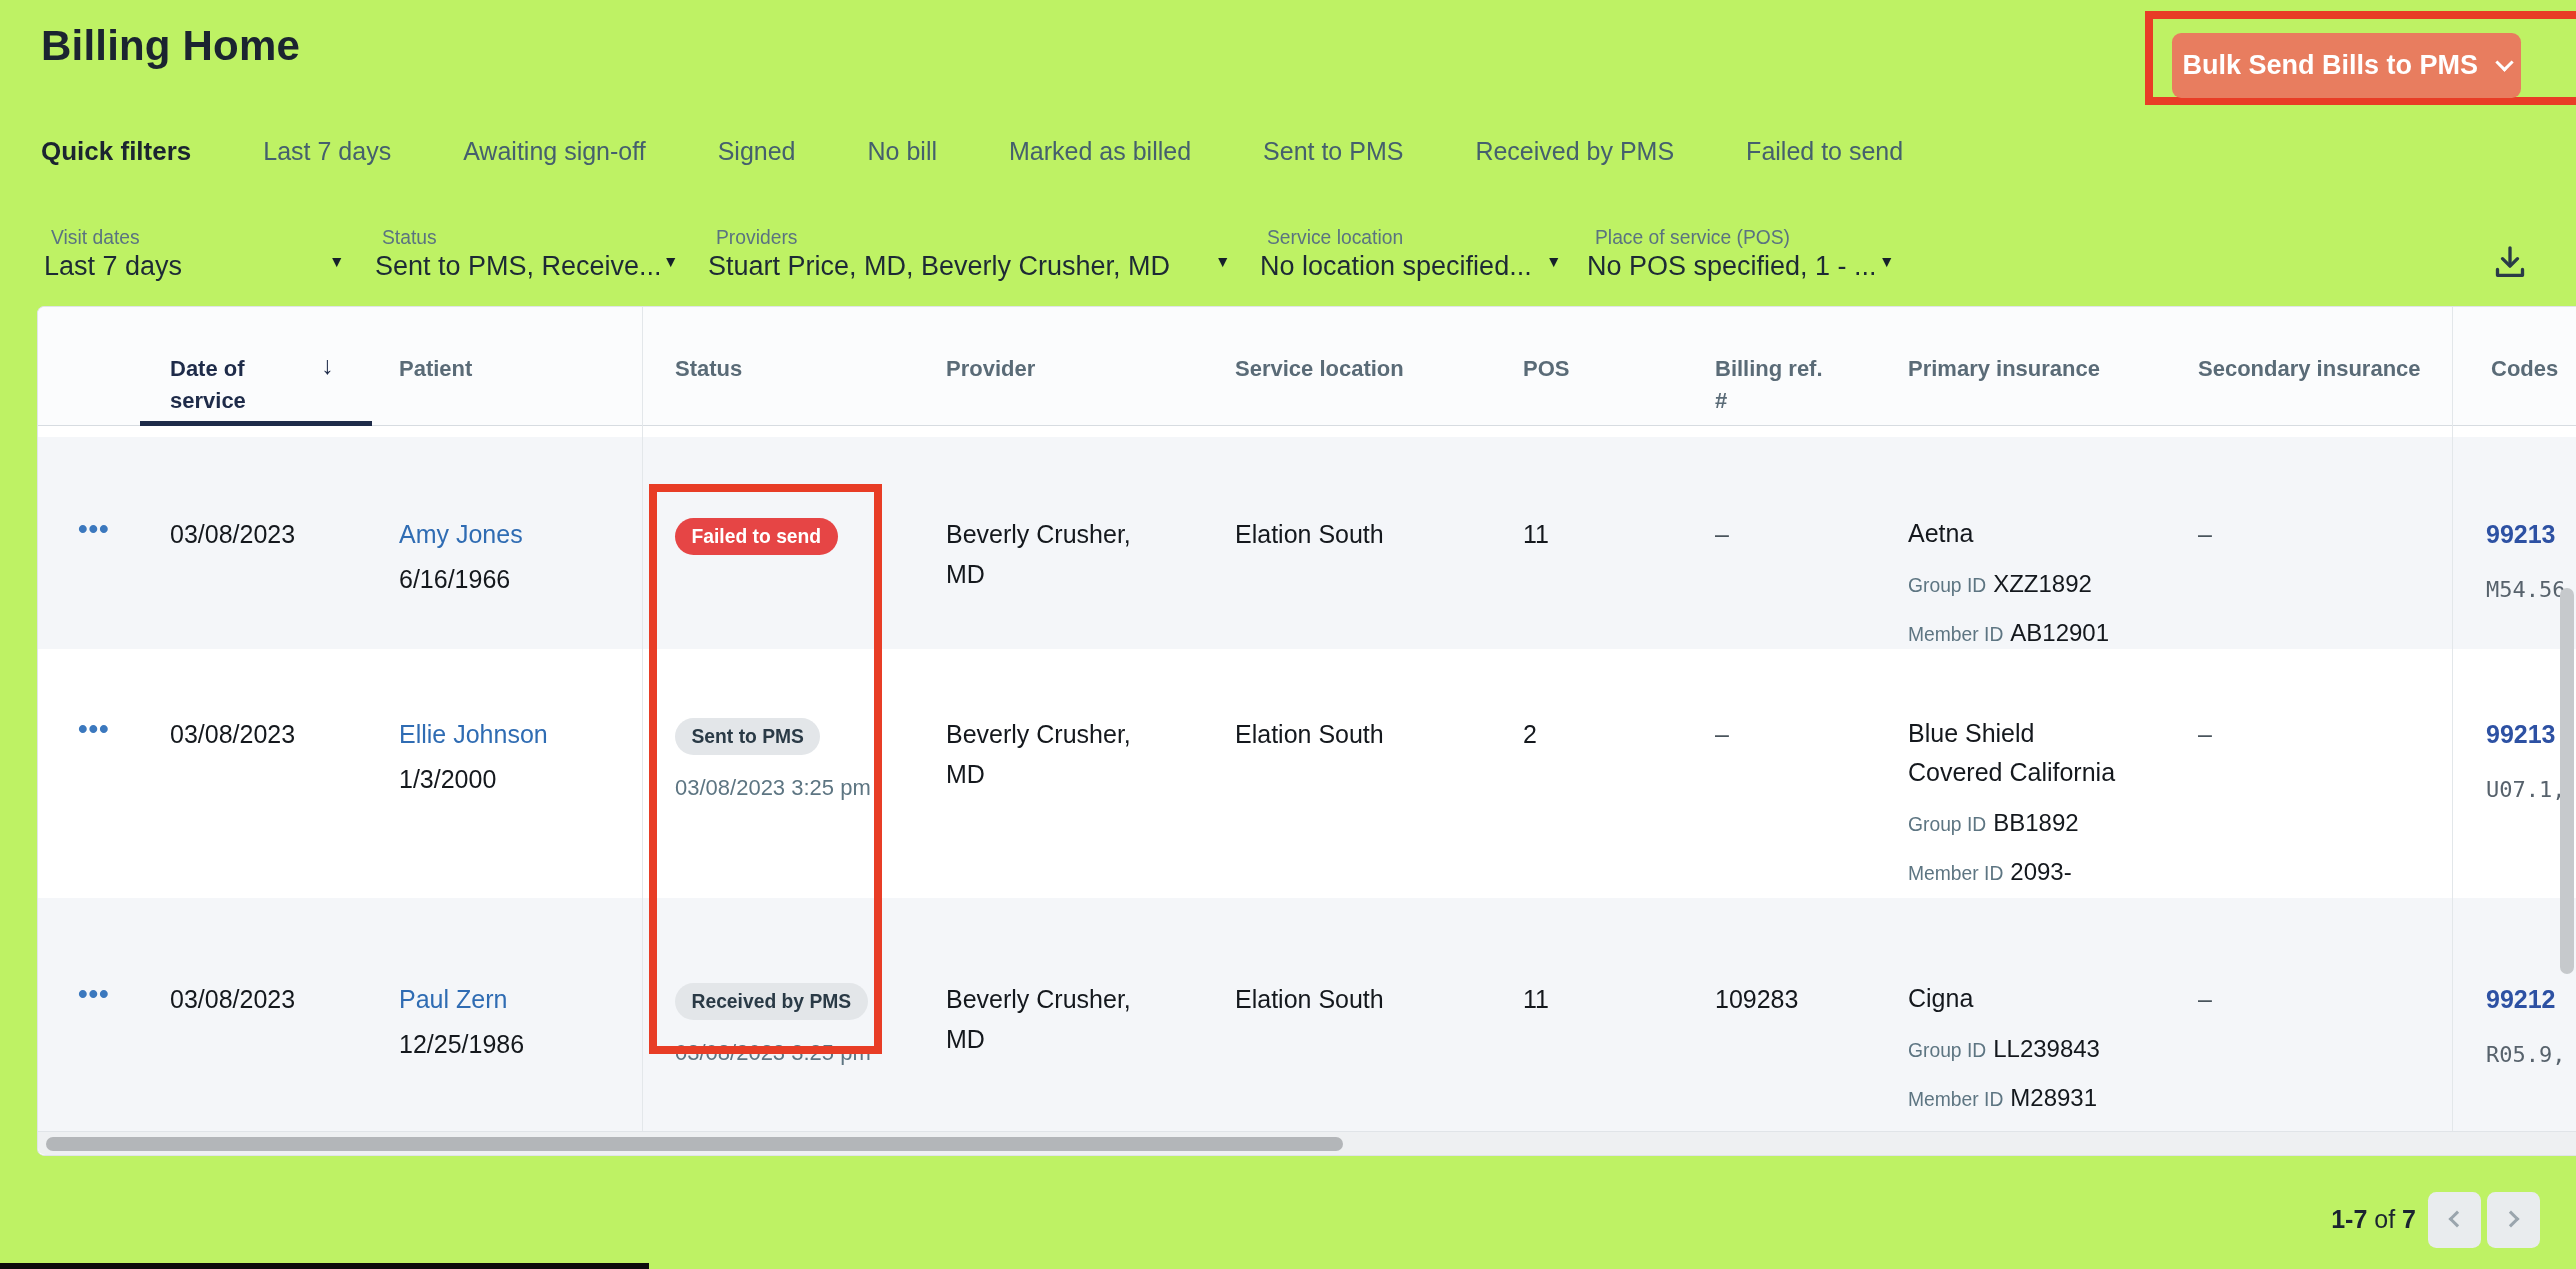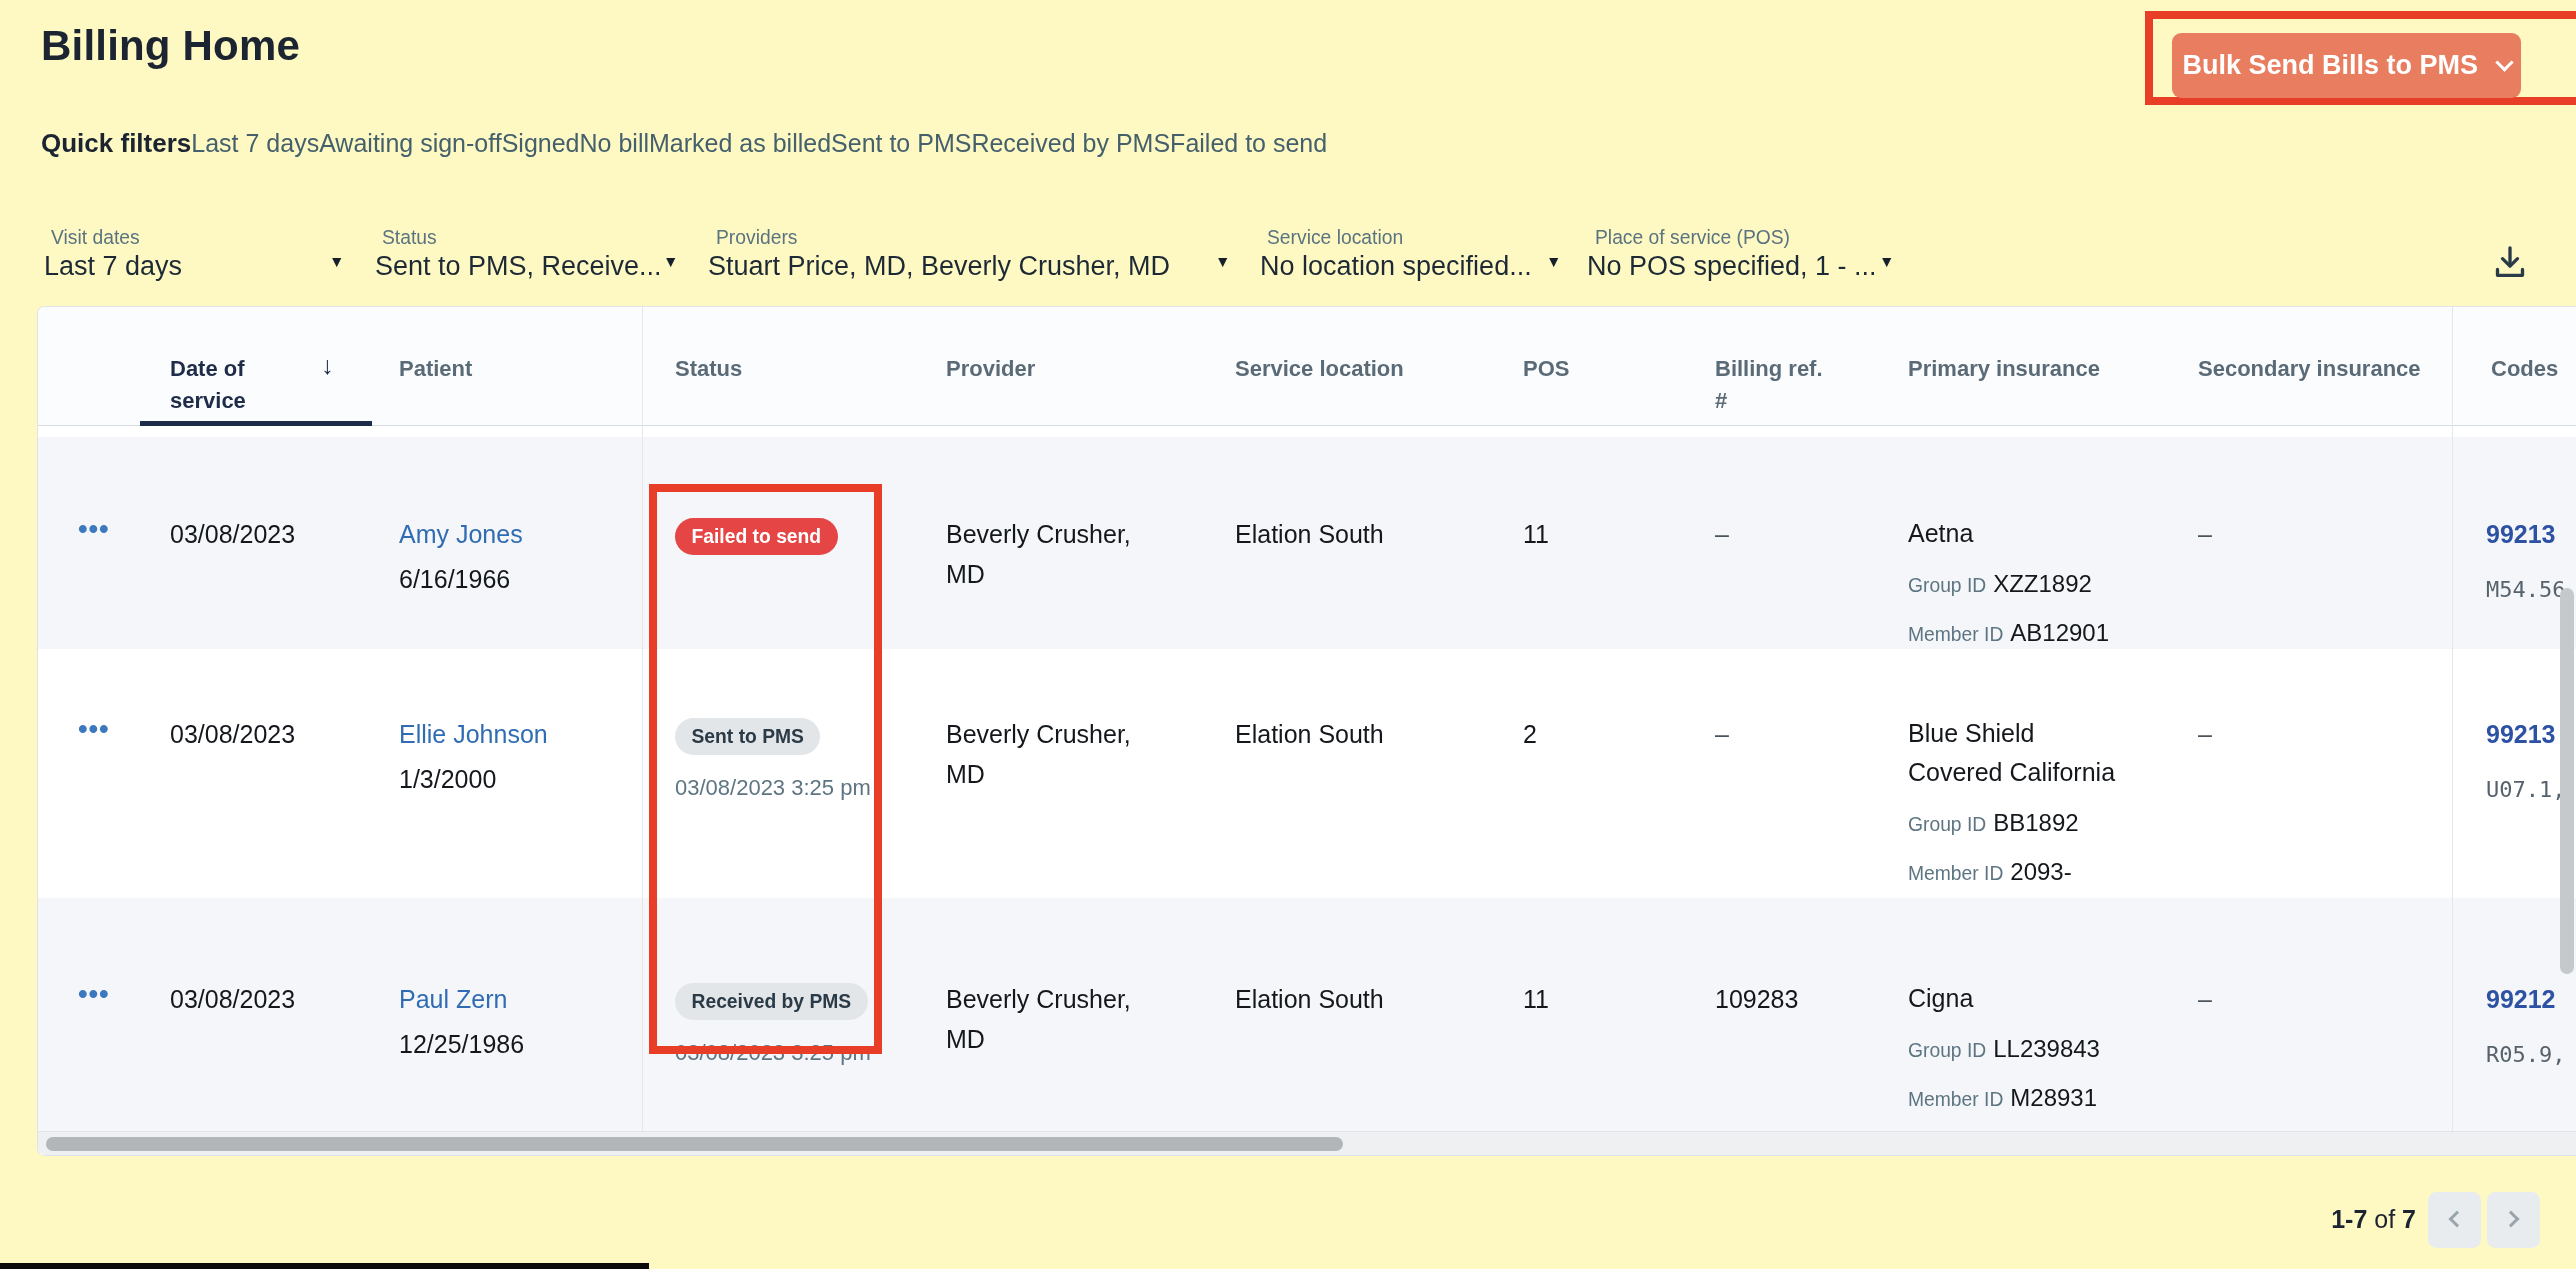--- a/index.html
+++ b/index.html
@@ -1,33 +1,33 @@
 <!DOCTYPE html>
 <html style="font-size:14.7px"><head>
 <meta charset="utf-8">
 <style>
   * { margin:0; padding:0; box-sizing:border-box; }
   html,body { width:2576px; height:1270px; overflow:hidden; background:#ffffff;
               font-family:"Liberation Sans", sans-serif; }
-  .stage { position:relative; width:2576px; height:1270px; background:#fef9c3;text-decoration:underline; }
+  .stage { position:relative; width:2576px; height:1270px; background:#bef264;text-decoration:underline; }
 
   
   .page-title { position:absolute; left:41px; top:22px; font-size:42px; font-weight:700;
                 color:#1b2430; letter-spacing:0.2px; }
   .annot { position:absolute; border:8.3px solid #e83d26; }
   .annot-btn { left:2145px; top:11px; width:460px; height:94px; }
   .bulk-btn { position:absolute; left:19.3px; top:13.8px; width:349px; height:65px;
               background:#e87d5f; border:none; border-radius:9.2px; color:#fff;
               font-size:27px; font-weight:700; font-family:"Liberation Sans",sans-serif;
               display:flex; align-items:center; justify-content:center; gap:20px; cursor:pointer; }
   .chev-down { width:13px; height:13px; border-right:3.2px solid #fff; border-bottom:3.2px solid #fff;
                transform:rotate(45deg); margin-top:-6.4px; }
 
   
-  .quickfilters { position:absolute; left:41px; top:128px; display:flex; align-items:baseline; }
+  .quickfilters { position:absolute; left:41px; top:136px; display:flex; gap:72px; align-items:baseline; }
   .qf-label { font-size:26px; font-weight:700; color:#1b2430; }
   .qf-item { font-size:25px; color:#45606d; text-decoration:none; cursor:pointer; white-space:nowrap; }
 
   
   .filterbar { position:absolute; left:0; top:0; }
   .f-label { position:absolute; font-size:19.3px; color:#5a7380; white-space:nowrap; }
   .f-value { position:absolute; font-size:27px; color:#1d2a35; white-space:nowrap; cursor:pointer; }
   .f-arrow { position:absolute; font-size:15.6px; color:#16202a; cursor:pointer; }
   .dl-btn { position:absolute; left:2486px; top:239px; width:48px; height:48px; background:none;
             border:none; cursor:pointer; }

